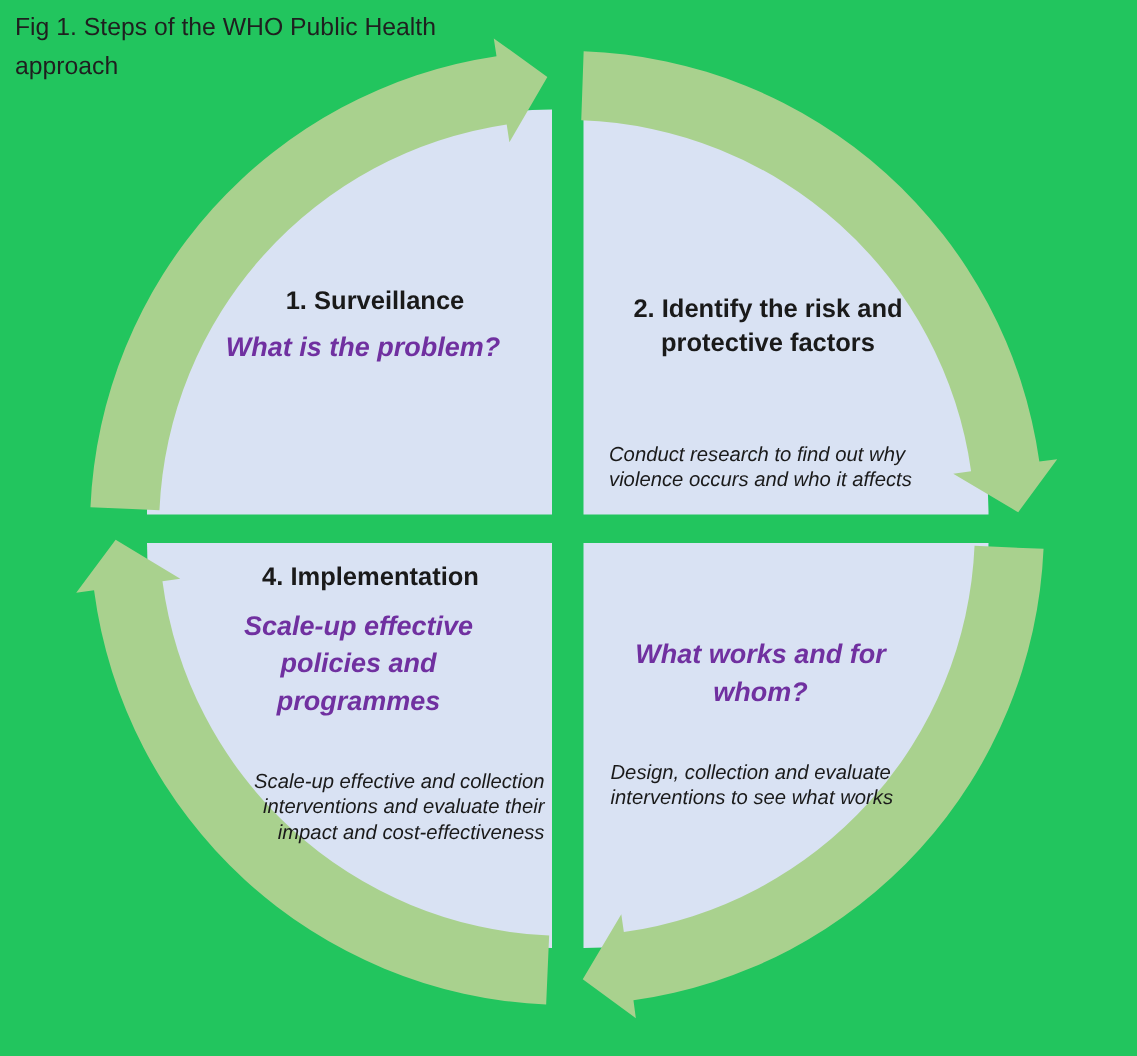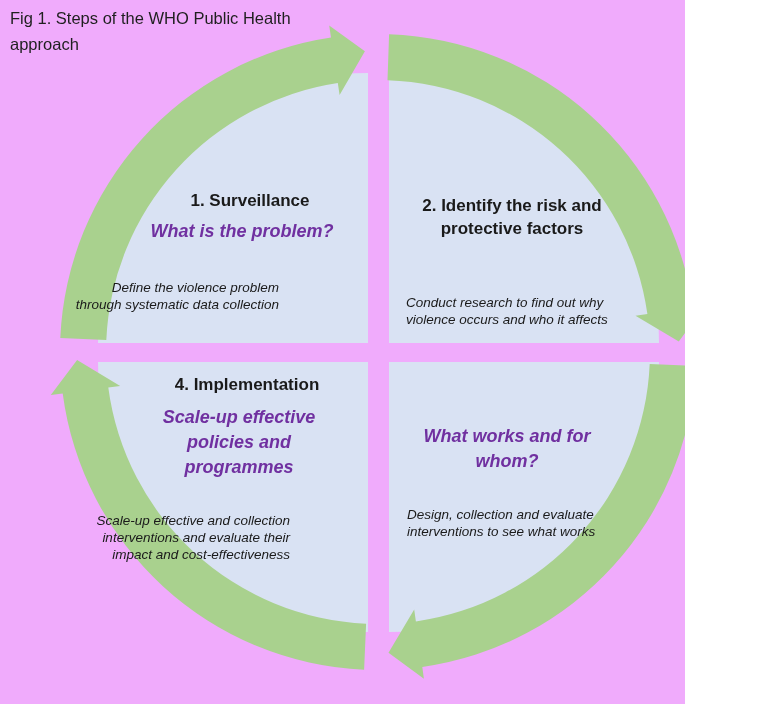--- a/index.html
+++ b/index.html
@@ -1,20 +1,20 @@
 <!DOCTYPE html>
 <html style="--purple: #7030a0;"><head>
 <meta charset="utf-8">
 <style>
   html, body { margin: 0; padding: 0; background: #ffffff; }
   .stage {
     position: relative;
-    width: 685px;
+    width: 758px;
     height: 704px;
-    background: #f0abfc;
+    background: #22c55e;
     overflow: hidden;
     font-family: "Liberation Sans", sans-serif;
   }
   .svg-layer { position: absolute; left: 0; top: 0; }
   .caption {
     position: absolute;
     left: 10px;
     top: 5px;
     font-size: 16.5px;
     line-height: 26px;
@@ -63,22 +63,20 @@
     <path fill="#a9d18e" d="M 389.1 34.2 A 318 318 0 0 1 692.9 307.7 L 704.8 306.1 L 678.8 341.5 L 635.5 315.8 L 647.4 314.1 A 272 272 0 0 0 387.5 80.2 Z"></path>
     <path fill="#a9d18e" d="M 695.7 365.9 A 318 318 0 0 1 422.3 666.9 L 423.9 678.8 L 388.5 652.8 L 414.2 609.5 L 415.9 621.4 A 272 272 0 0 0 649.7 363.9 Z"></path>
     <path fill="#a9d18e" d="M 364.1 669.7 A 318 318 0 0 1 62.7 393.5 L 50.8 395.1 L 77.1 359.9 L 120.2 385.9 L 108.3 387.5 A 272 272 0 0 0 366.1 623.7 Z"></path>
   </svg>
 
   <div class="caption">Fig 1. Steps of the WHO Public Health
 approach</div>
 
   <div class="txt step-title center" style="left:250px; top:189px;">1. Surveillance</div>
   <div class="txt step-question center" style="left:242px; top:219px;">What is the problem?</div>
-  <div class="txt step-desc align-right" style="right:406px; top:279px;">Define the violence problem
-through systematic data collection</div>
 
   <div class="txt step-title center" style="left:512px; top:194px;">2. Identify the risk and
 protective factors</div>
   <div class="txt step-desc align-left" style="left:406px; top:294px;">Conduct research to find out why
 violence occurs and who it affects</div>
 
   <div class="txt step-question center" style="left:507px; top:424px;text-align:center;">What works and for
 whom?</div>
   <div class="txt step-desc align-left" style="left:407px; top:506px;">Design, collection and evaluate
 interventions to see what works</div>

